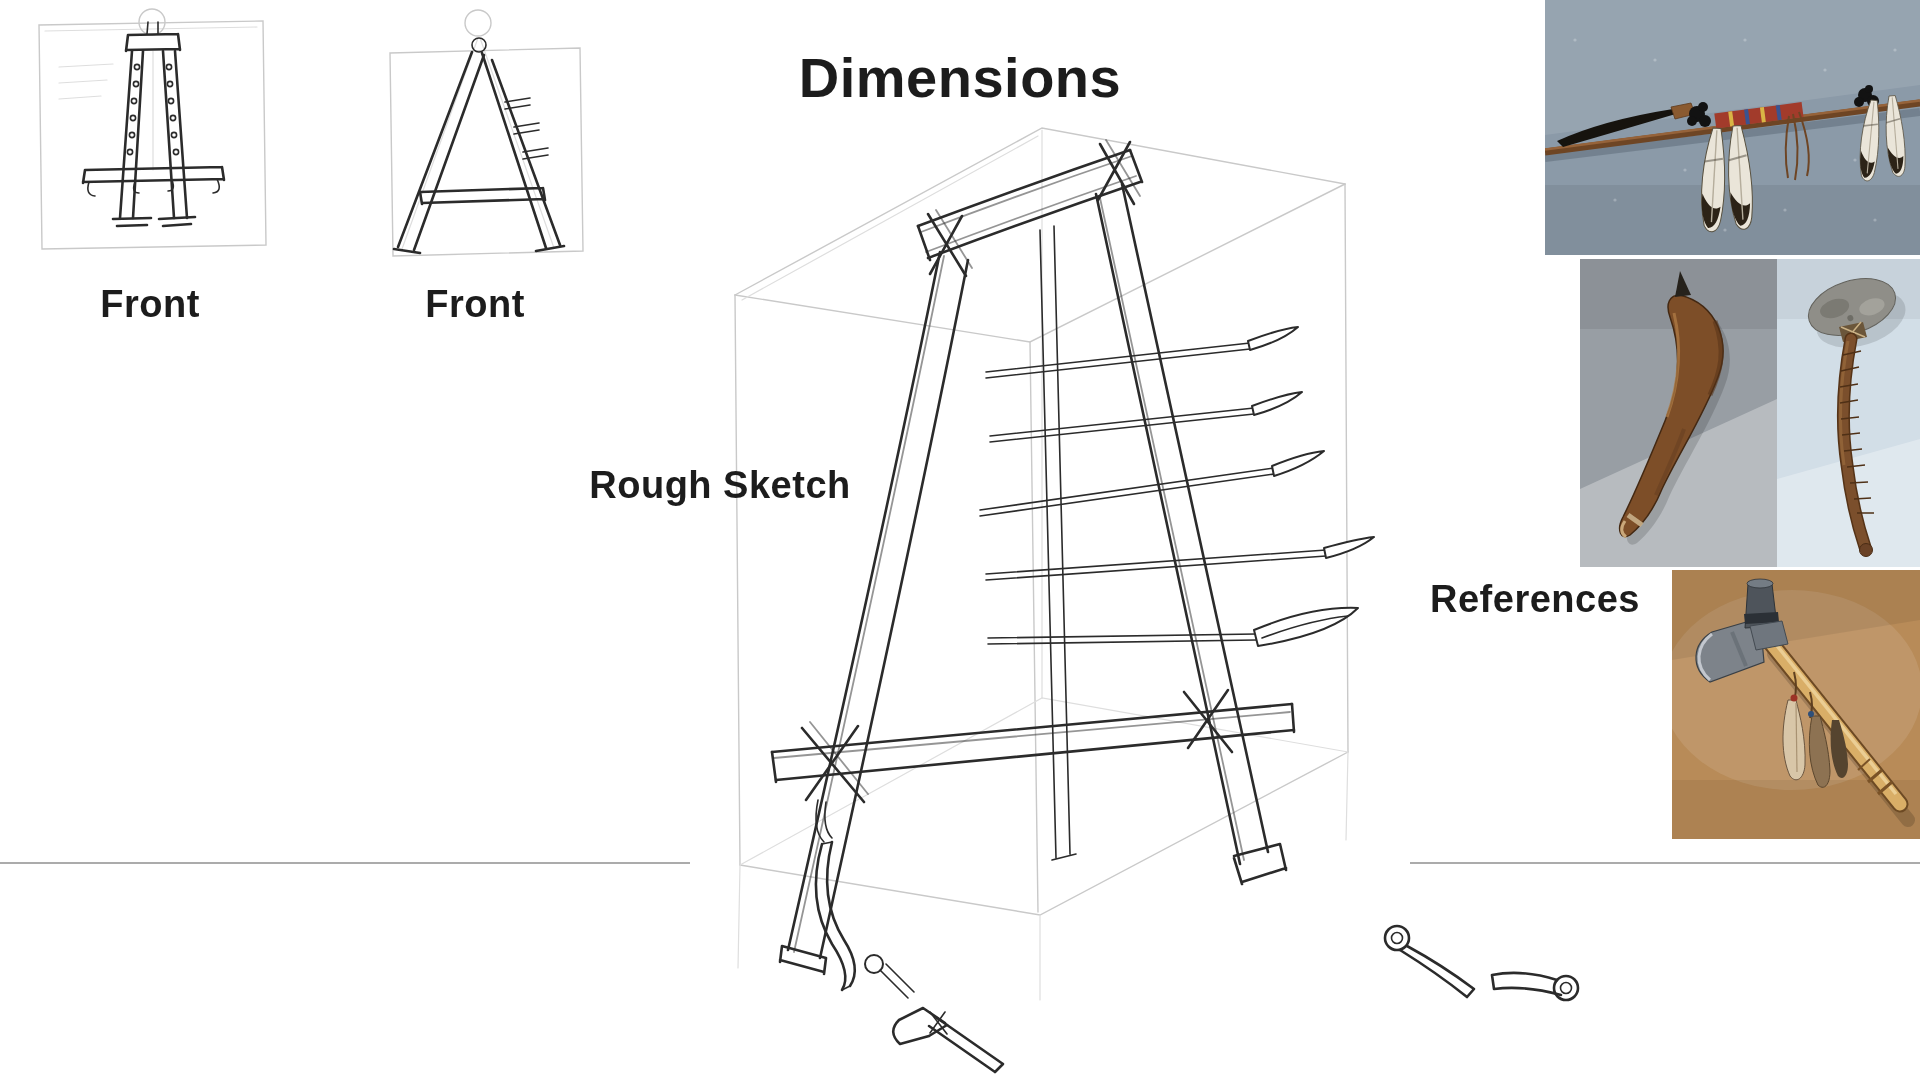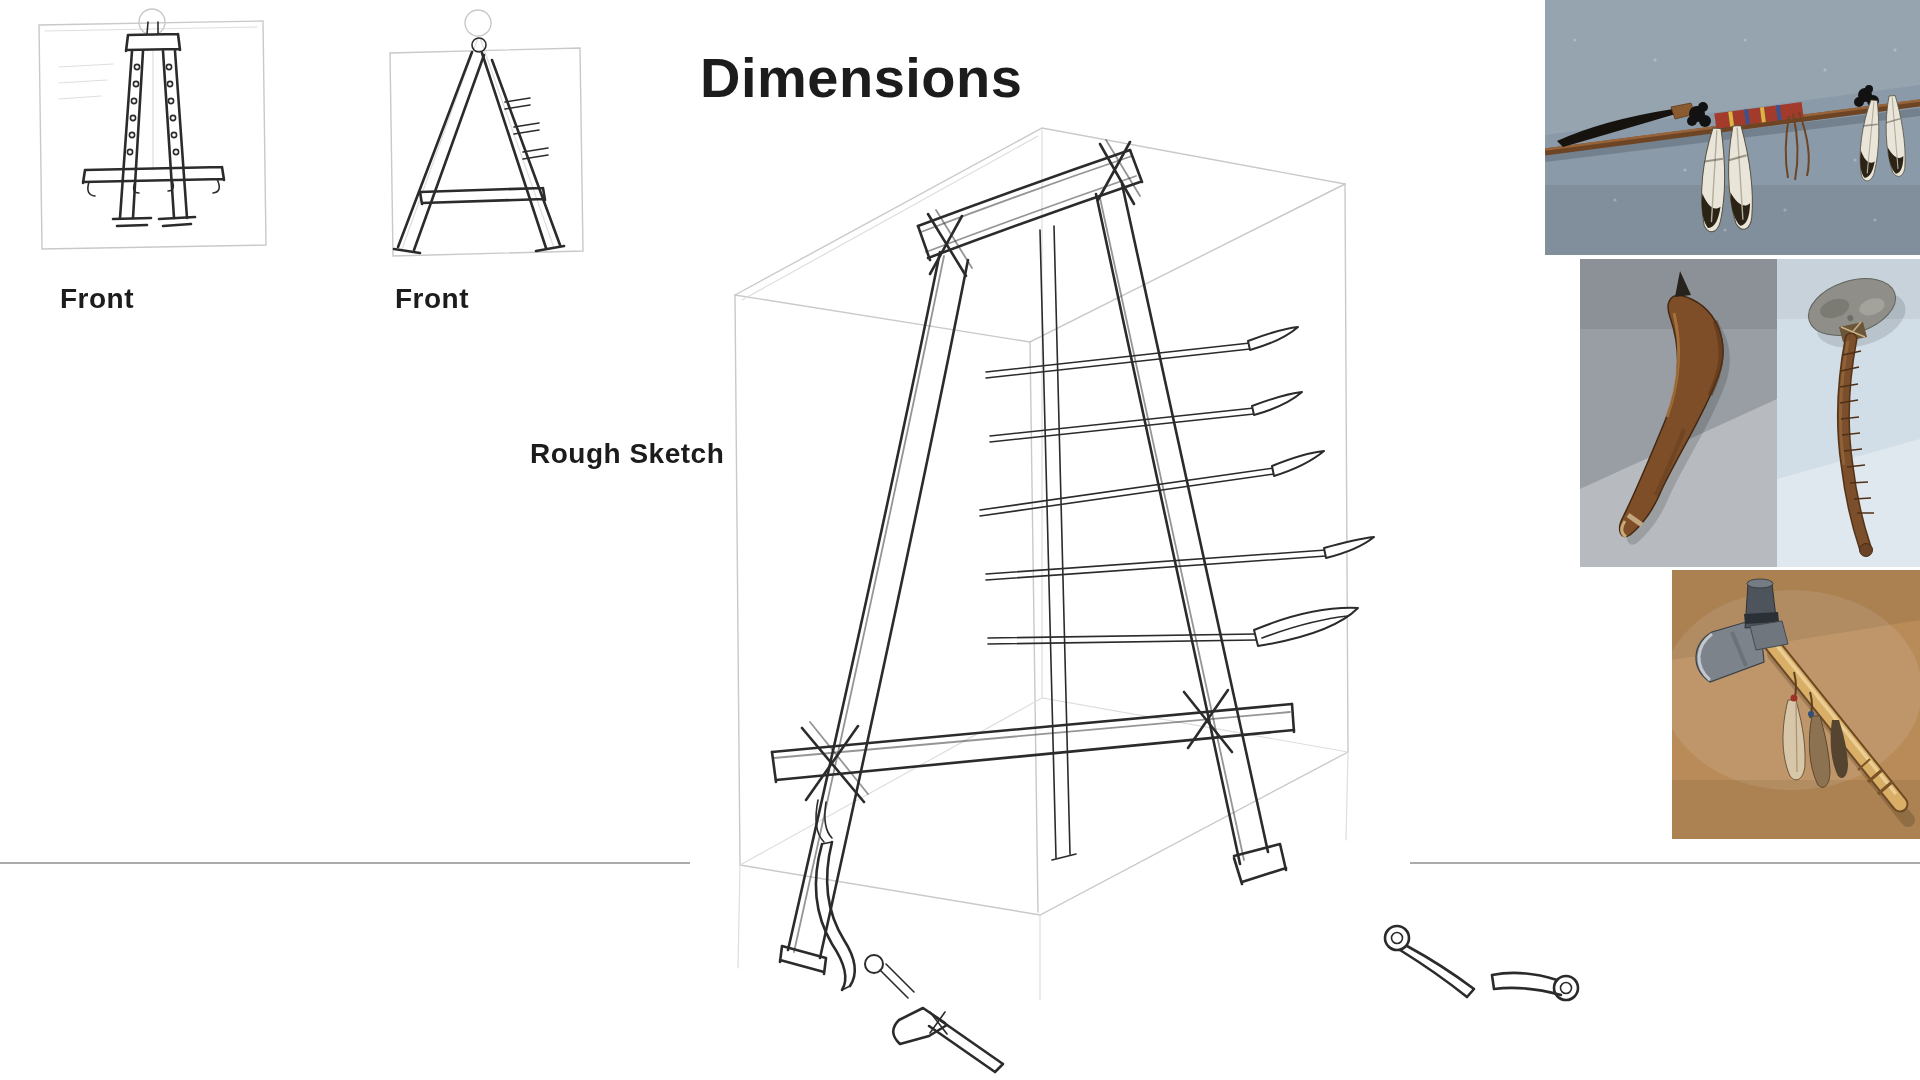--- a/index.html
+++ b/index.html
@@ -1,21 +1,21 @@
 <!DOCTYPE html>
 <html><head>
 <meta charset="utf-8">
 <style>
   *{box-sizing:border-box}
   html,body{margin:0;padding:0;background:#ffffff}
   #canvas{position:relative;width:1920px;height:1080px;background:#ffffff;overflow:hidden;
           font-family:"Liberation Sans",sans-serif;color:#1c1c1c}
-  .label{position:absolute;font-weight:700;color:#1c1c1c;text-align:left;letter-spacing:.5px;z-index:20;user-select:none}
+  .label{position:absolute;font-weight:700;color:#1c1c1c;text-align:center;letter-spacing:.5px;z-index:20;user-select:none}
   .title{font-size:56px}
-  .sub{font-size:28px}
+  .sub{font-size:38px}
   #divider{position:absolute;left:0;top:862px;width:1920px;height:2px;background:#ababab;z-index:1}
   .sketch{position:absolute;z-index:5}
   .doodle{position:absolute;z-index:6}
   .photo{position:absolute;z-index:4}
   svg{display:block}
   .guide{stroke:#c9c9c9;stroke-width:1.4;fill:none;stroke-linecap:round}
   .guide2{stroke:#dedede;stroke-width:1.2;fill:none;stroke-linecap:round}
   .ink{stroke:#2b2b2b;stroke-width:2.6;fill:none;stroke-linecap:round;stroke-linejoin:round}
   .ink-thin{stroke:#2b2b2b;stroke-width:1.6;fill:none;stroke-linecap:round}
   .ink-soft{stroke:#2b2b2b;stroke-width:1.8;fill:none;opacity:.5;stroke-linecap:round}
@@ -291,15 +291,16 @@
     <path d="M124,133 L125,202" stroke="#a89272" stroke-width="1.2" fill="none"></path>
     <path d="M140,146 C135,172 137,197 146,215 C152,221 158,215 158,201 C157,178 151,158 148,146 Z" fill="#8d7252" stroke="#5c472e" stroke-width="1"></path>
     <path d="M160,150 C157,172 159,192 166,206 C171,211 176,206 176,194 C175,175 170,160 167,150 Z" fill="#55442f"></path>
     <circle cx="122" cy="128" r="3.5" fill="#9c3326"></circle>
     <circle cx="139" cy="144" r="3" fill="#2e4f7a"></circle>
   </svg>
 
   <div class="label title" style="left:700px;top:45px;width:520px">Dimensions</div>
   <div class="label sub" style="left:60px;top:283px;width:180px">Front</div>
   <div class="label sub" style="left:395px;top:283px;width:160px">Front</div>
-  <div class="label sub" style="left:530px;top:438px;width:380px">Rough Sketch</div>
+  <div class="label sub" style="left:530px;top:464px;width:380px">Rough Sketch</div>
+  <div class="label sub" style="left:1380px;top:578px;width:310px">References</div>
 
 </div>
 
 </body></html>

